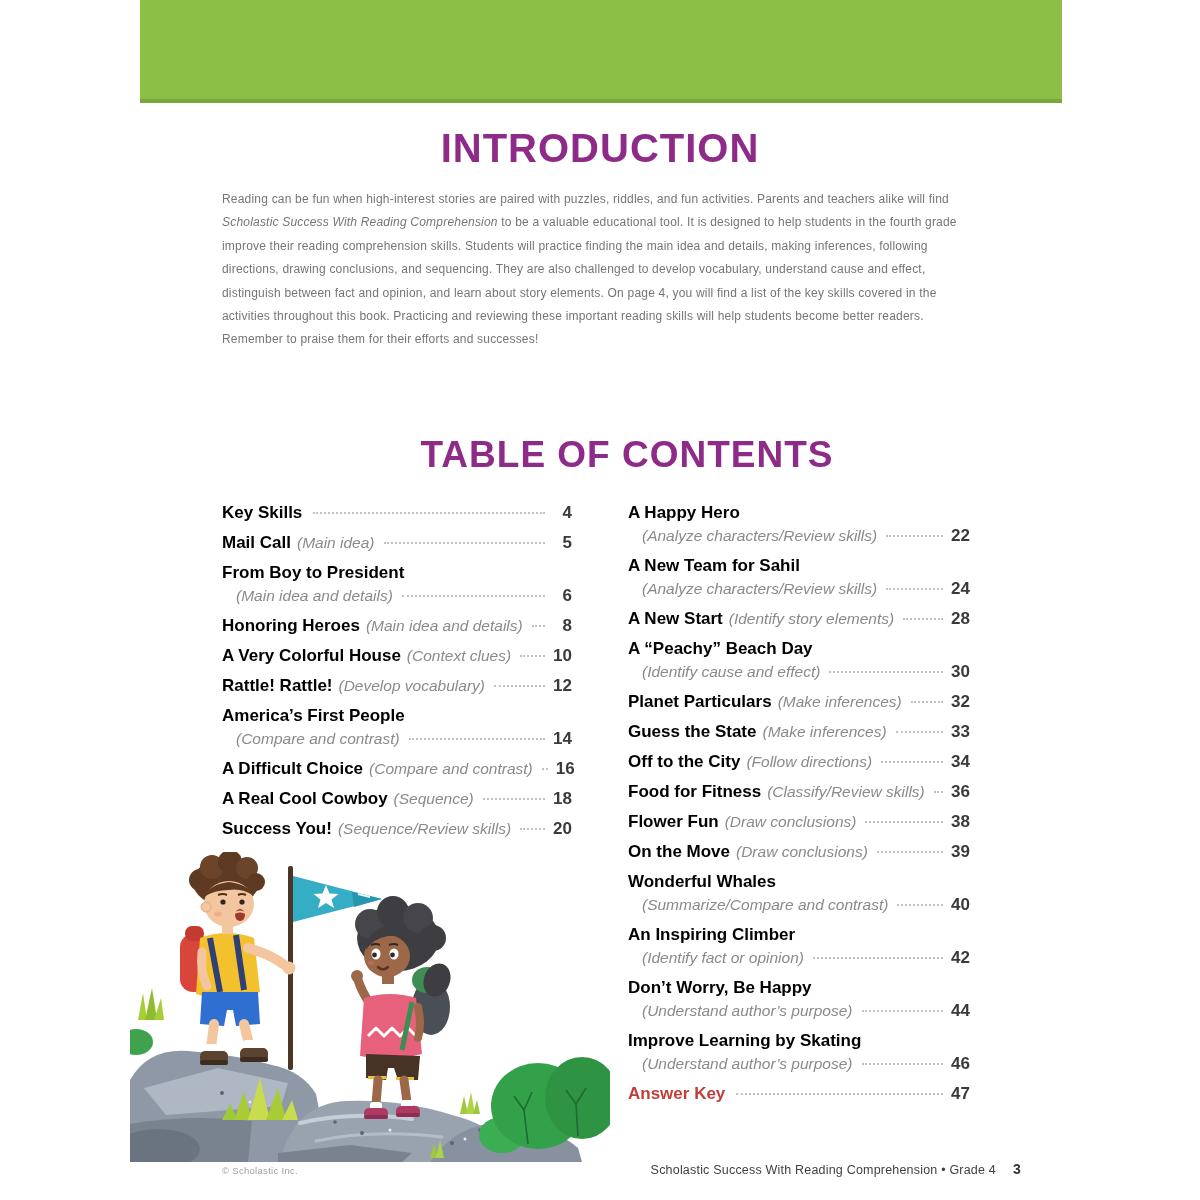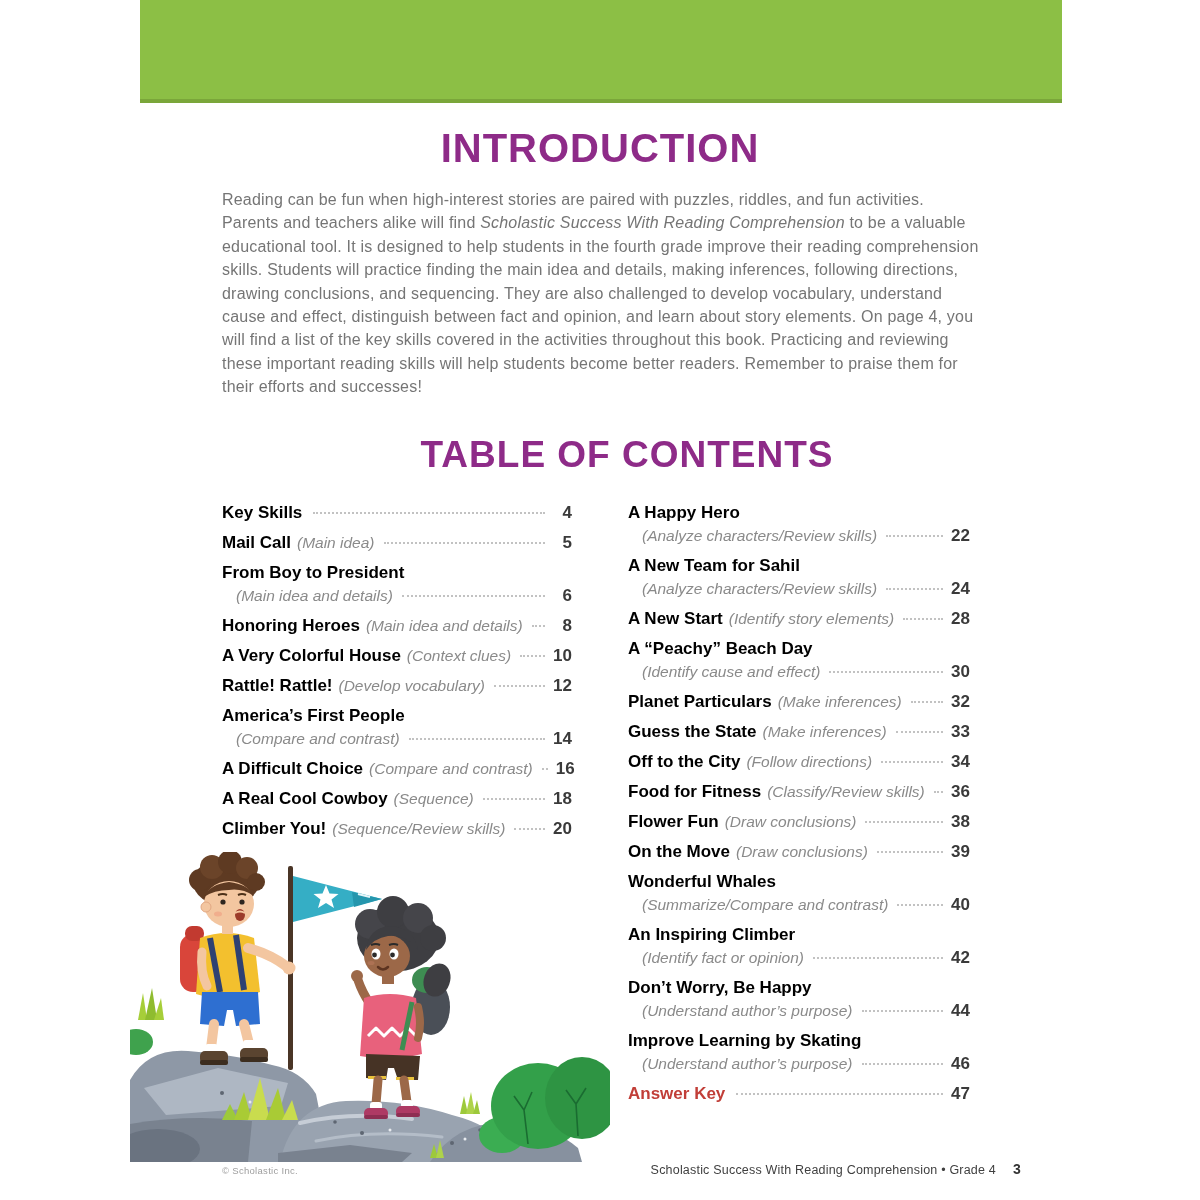--- a/index.html
+++ b/index.html
@@ -10,21 +10,21 @@
   .green-bar{
     position:absolute;left:140px;top:0;width:922px;height:99px;
     background:#8cbf45;border-bottom:4px solid #7aa63a;
   }
   .intro-title{
     position:absolute;left:0;top:126px;width:1200px;text-align:center;
     color:#8e2b88;font-size:40px;font-weight:bold;letter-spacing:1px;
   }
   .intro-text{
     position:absolute;left:222px;top:188px;width:758px;
-    color:#757575;font-size:16px;line-height:23.4px;letter-spacing:0.2px;
+    color:#757575;font-size:12px;line-height:23.4px;letter-spacing:0.2px;
   }
   .intro-text .book-italic{font-style:italic;}
   .toc-title{
     position:absolute;left:0;top:434px;width:1200px;text-align:center;
     color:#8e2b88;font-size:37px;font-weight:bold;letter-spacing:1px;padding-left:27px;
   }
   .toc-wrap{
     position:absolute;left:222px;top:502px;width:748px;display:flex;
   }
   .toc-col{width:350px;}
@@ -114,21 +114,21 @@
           <span class="leader"></span>
           <span class="p">16</span>
         </div>
         <div class="toc-entry row">
           <span class="t">A Real Cool Cowboy</span>
           <span class="s">(Sequence)</span>
           <span class="leader"></span>
           <span class="p">18</span>
         </div>
         <div class="toc-entry row">
-          <span class="t">Climber You!</span>
+          <span class="t">Success You!</span>
           <span class="s">(Sequence/Review skills)</span>
           <span class="leader"></span>
           <span class="p">20</span>
         </div>
       </div>
     <div class="toc-col right">
         <div class="toc-entry">
           <div class="l1"><span class="t">A Happy Hero</span></div>
           <div class="l2 row">
             <span class="s">(Analyze characters/Review skills)</span>

